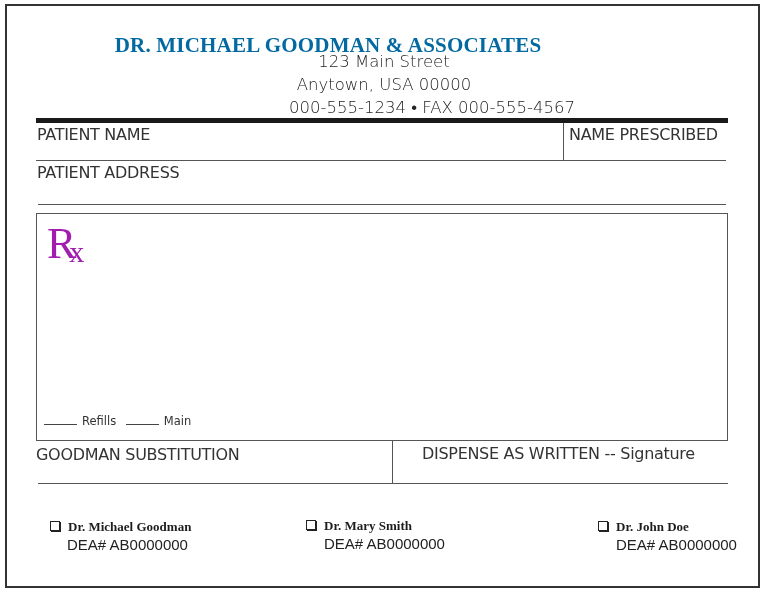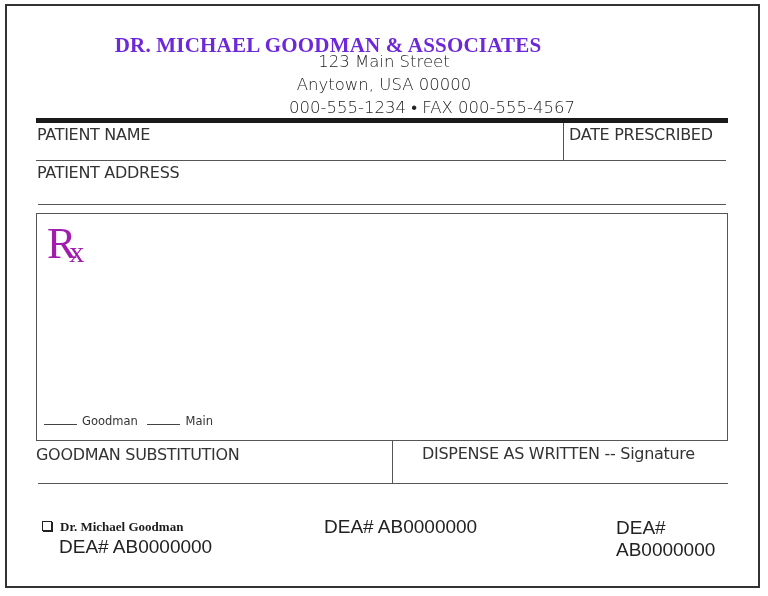--- a/index.html
+++ b/index.html
@@ -1,72 +1,74 @@
 <!DOCTYPE html>
 <html><head>
 <meta charset="utf-8">
 <style>
   html, body { margin:0; padding:0; background:#ffffff; }
   body { width:768px; height:596px; position:relative; overflow:hidden; font-family:"DejaVu Sans", sans-serif; color:#222; }
   .frame { position:absolute; left:5px; top:4px; width:755px; height:584px; border:2px solid #333; box-sizing:border-box; }
   .abs { position:absolute; }
-  .title { left:0; width:656px; top:33px; text-align:center; font-family:"Liberation Serif", serif; font-weight:bold; font-size:21px; letter-spacing:0.2px; color:#6d28d9; }
+  .title { left:0; width:656px; top:33px; text-align:center; font-family:"Liberation Serif", serif; font-weight:bold; font-size:21px; letter-spacing:0.2px; color:#0369a1; }
   .addr { left:0; width:768px; text-align:center; font-family:"DejaVu Sans", sans-serif; font-size:16.5px; color:#222; font-weight:300; }
   .thick { left:36px; top:118px; width:692px; height:5px; background:#1a1a1a; }
   .lbl { font-family:"DejaVu Sans", sans-serif; font-size:16px; color:#333; letter-spacing:-0.3px; }
   .hline { height:1px; background:#555; }
   .vline { width:1px; background:#555; }
   .rxbox { left:36px; top:213px; width:692px; height:228px; border:1px solid #555; box-sizing:border-box; }
   .rx { left:47px; top:222px; font-family:"Liberation Serif", serif; font-size:44px; color:#a21caf; line-height:1; }
   .rx sub { font-size:30px; position:relative; left:-7px; top:4px; vertical-align:baseline; }
   .refills { left:44px; top:414px; font-size:11.5px; color:#333; }
   .blank { display:inline-block; width:33px; border-bottom:1px solid #444; margin-right:5px; vertical-align:baseline; }
   .doc { font-family:"Liberation Serif", serif; font-weight:bold; font-size:13px; color:#1d1d1d; }
-  .dea { font-family:"Liberation Sans", sans-serif; font-size:19px; color:#222; }
+  .dea { font-family:"Liberation Sans", sans-serif; font-size:15px; color:#222; }
   .cb { display:inline-block; width:8px; height:8px; border:1.5px solid #222; box-shadow:1px 1px 0 #222; margin-right:8px; vertical-align:middle; position:relative; top:-1px; }
 </style>
 </head>
 <body>
 
 <div class="frame"></div>
 
 <div class="abs title">DR. MICHAEL GOODMAN &amp; ASSOCIATES</div>
 <div class="abs addr" style="top:52px;">123 Main Street</div>
 <div class="abs addr" style="top:75px;">Anytown, USA 00000</div>
 <div class="abs addr" style="top:98px;margin-left:48px;">000-555-1234 • FAX 000-555-4567</div>
 
 <div class="abs thick"></div>
 
 <div class="abs lbl" style="left:37px; top:125px;">PATIENT NAME</div>
 <div class="abs" style="left:36px; top:123px; width:527px; height:36px;"></div>
 <div class="abs vline" style="left:563px; top:123px; height:38px;"></div>
-<div class="abs lbl" style="left:569px; top:125px;">DATE PRESCRIBED</div>
+<div class="abs lbl" style="left:569px; top:125px;">NAME PRESCRIBED</div>
 <div class="abs" style="left:564px; top:123px; width:163px; height:36px;"></div>
 <div class="abs hline" style="left:36px; top:160px; width:690px;"></div>
 
 <div class="abs lbl" style="left:37px; top:163px;">PATIENT ADDRESS</div>
 <div class="abs" style="left:36px; top:161px; width:690px; height:42px;"></div>
 <div class="abs hline" style="left:38px; top:204px; width:688px;"></div>
 
 <div class="abs rxbox"></div>
 <div class="abs rx"><span>R</span><sub>x</sub></div>
 <div class="abs refills">
-  <span class="blank"></span><span>Goodman</span>
+  <span class="blank"></span><span>Refills</span>
   <span class="blank" style="margin-left:6px;"></span><span>Main</span>
 </div>
 
 <div class="abs lbl" style="left:36px; top:445px;">GOODMAN SUBSTITUTION</div>
 <div class="abs" style="left:36px; top:442px; width:356px; height:40px;"></div>
 <div class="abs vline" style="left:392px; top:441px; height:43px;"></div>
 <div class="abs lbl" style="left:408px; top:444px;margin-left:14px;">DISPENSE AS WRITTEN -- Signature</div>
 <div class="abs" style="left:393px; top:442px; width:335px; height:40px;"></div>
 <div class="abs hline" style="left:38px; top:483px; width:690px;"></div>
 
-<div class="abs" style="left:42px; top:516px;">
+<div class="abs" style="left:50px; top:516px;">
   <div><span class="cb"></span><span class="doc">Dr. Michael Goodman</span></div>
   <div class="dea" style="margin-left:17px; margin-top:1px;">DEA# AB0000000</div>
 </div>
 <div class="abs" style="left:306px; top:515px;">
+  <div><span class="cb"></span><span class="doc">Dr. Mary Smith</span></div>
   <div class="dea" style="margin-left:18px; margin-top:1px;">DEA# AB0000000</div>
 </div>
 <div class="abs" style="left:598px; top:516px;">
+  <div><span class="cb"></span><span class="doc">Dr. John Doe</span></div>
   <div class="dea" style="margin-left:18px; margin-top:1px;">DEA# AB0000000</div>
 </div>
 
 </body></html>

